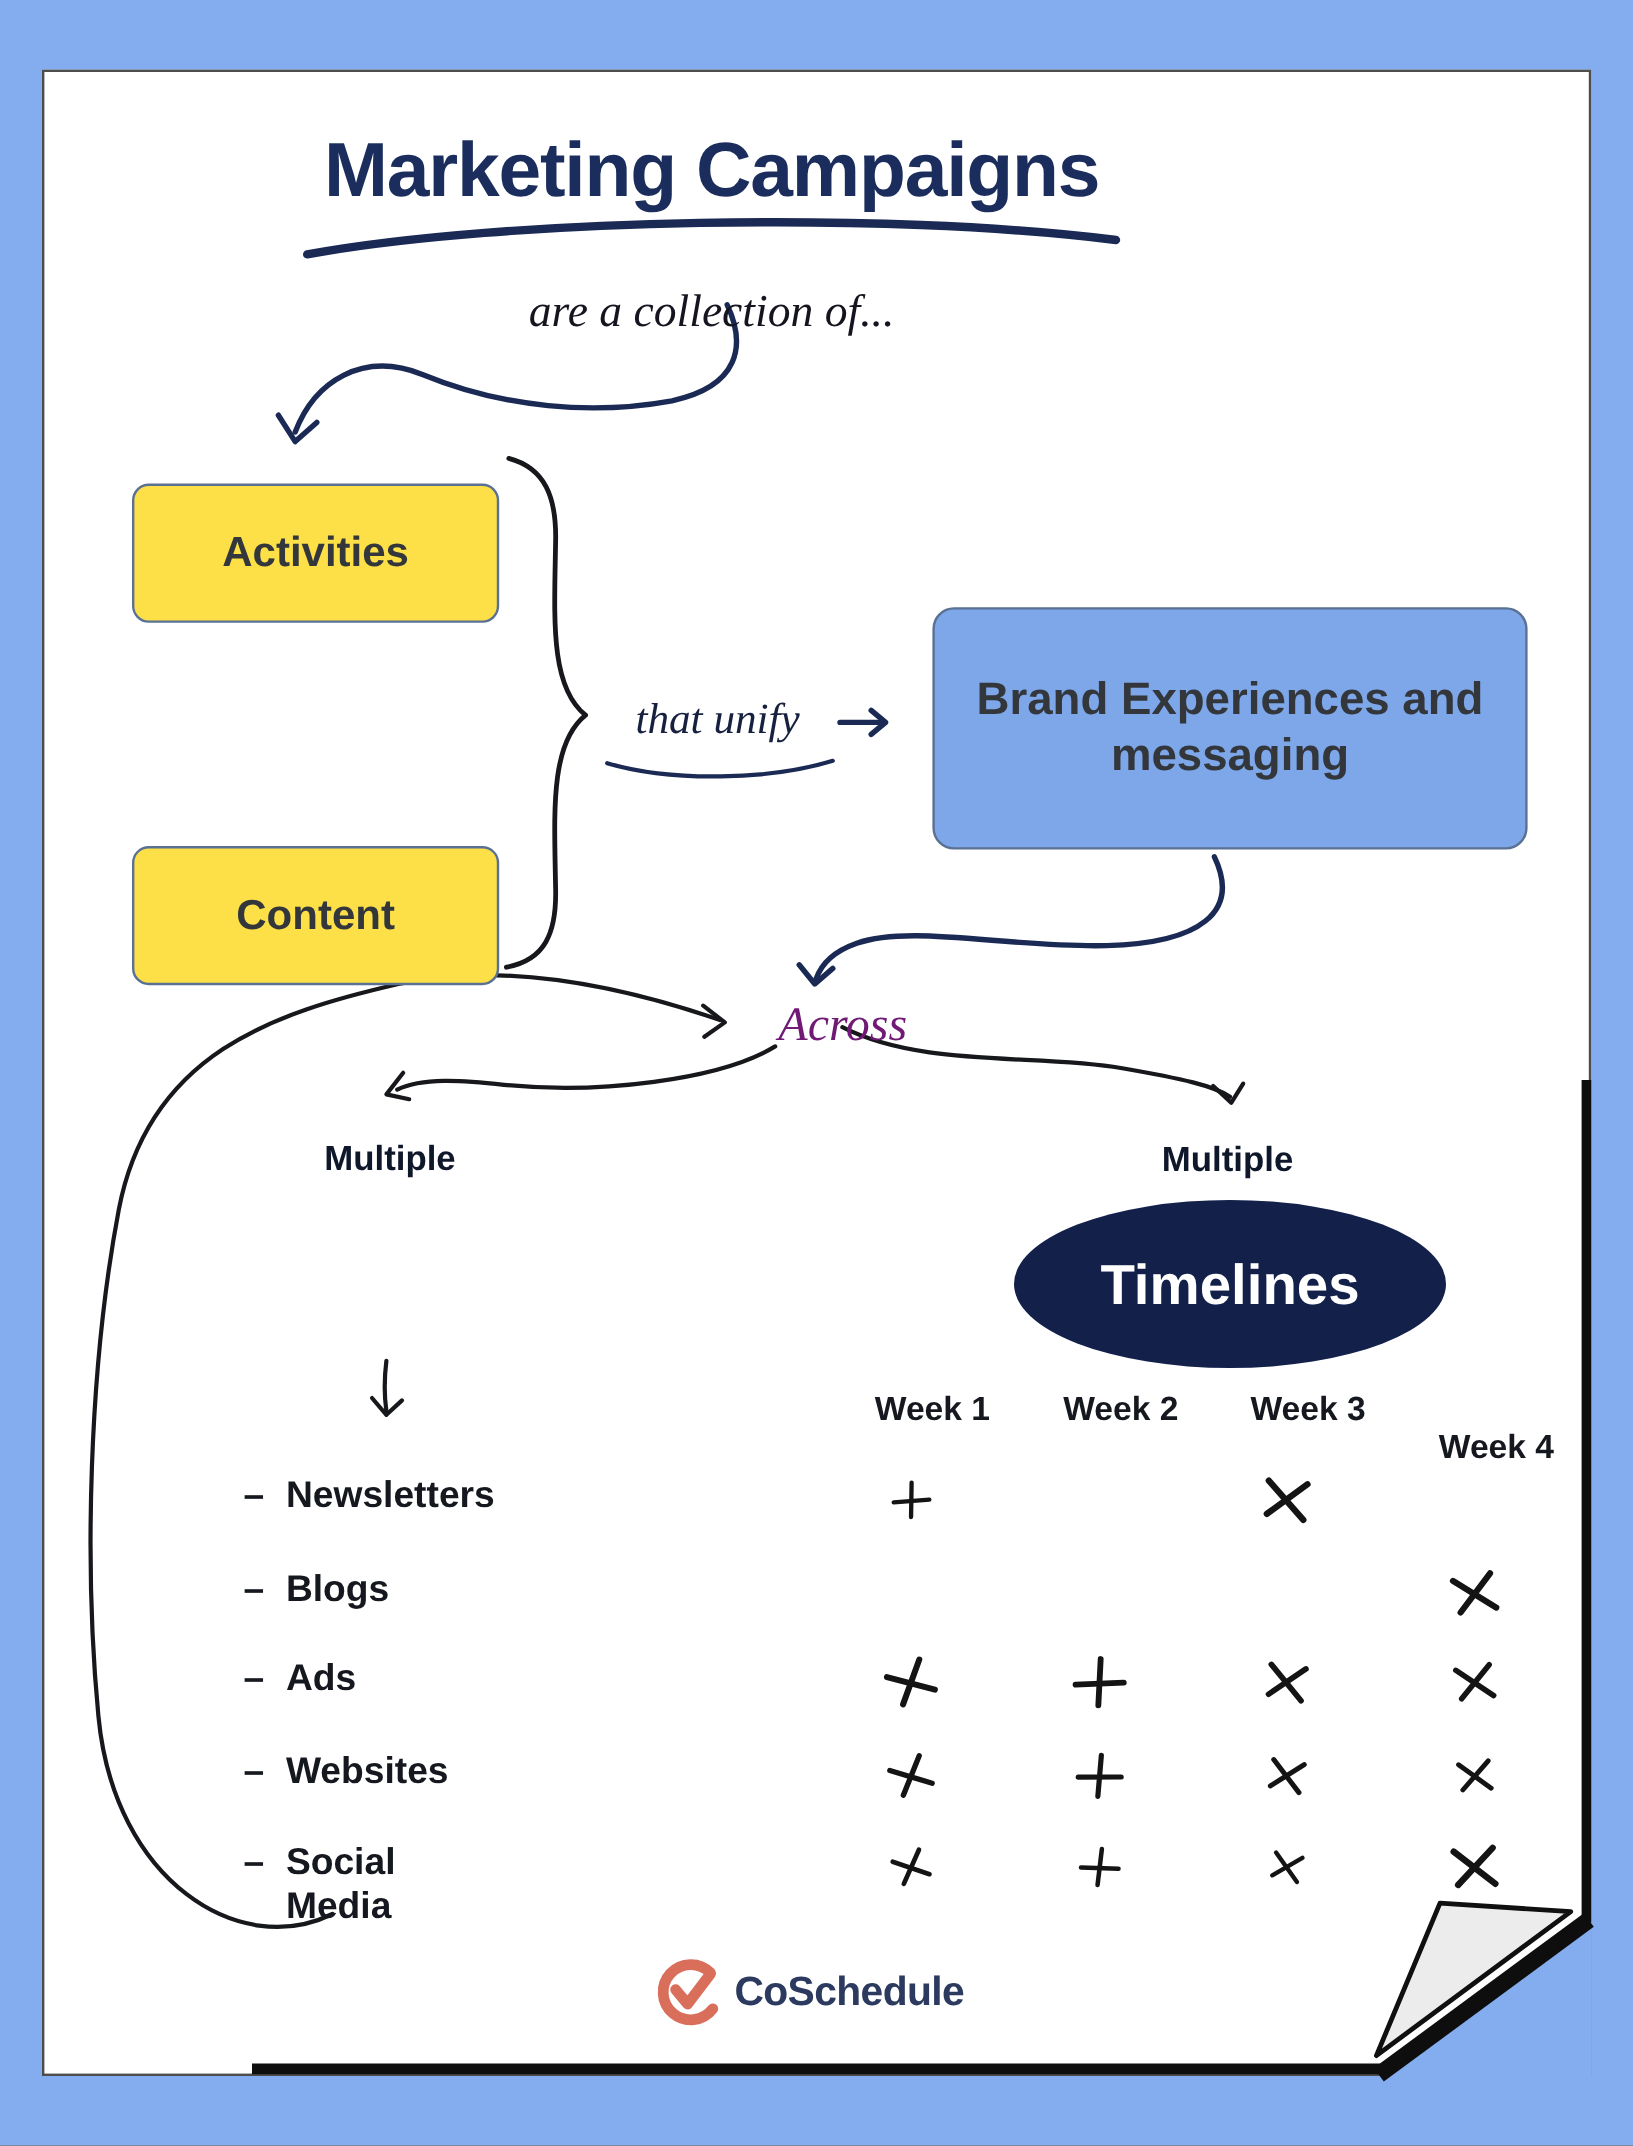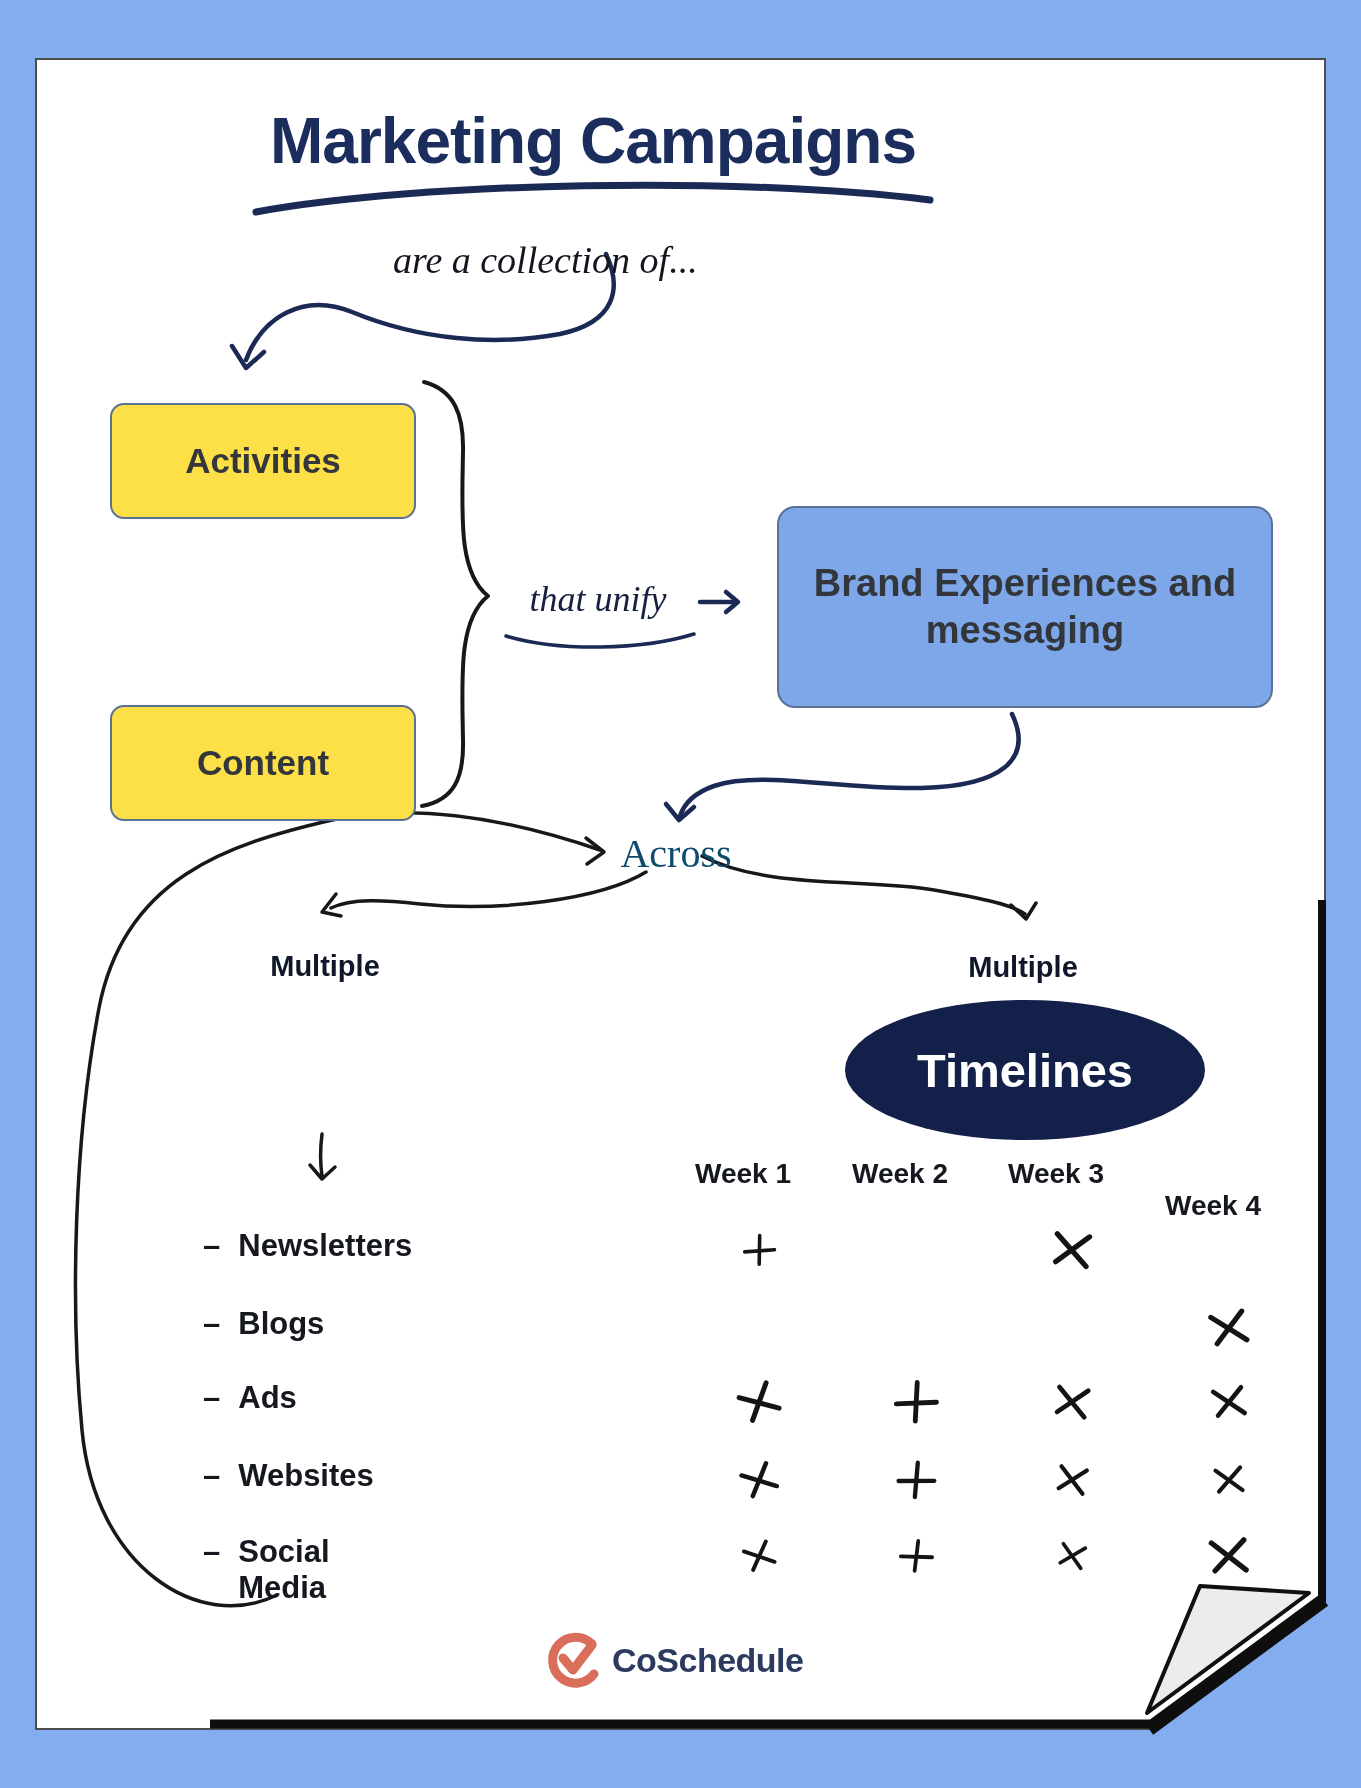--- a/index.html
+++ b/index.html
@@ -7,42 +7,42 @@
           font-family:"Liberation Sans", sans-serif;}
   .abs{position:absolute;}
   #sheet{left:35px;top:58px;width:1291px;height:1672px;background:#ffffff;
          border:2px solid #4d4d4d;box-sizing:border-box;}
   #overlay{left:0;top:0;width:1361px;height:1788px;pointer-events:none;}
   .stroke-navy{stroke:#1b2a55;fill:none;stroke-linecap:round;stroke-linejoin:round;}
   .stroke-ink{stroke:#17181c;fill:none;stroke-linecap:round;stroke-linejoin:round;}
   .xmark path{stroke:#141414;stroke-width:4.5;stroke-linecap:round;fill:none;}
   #title{left:93px;top:104px;width:1000px;text-align:center;font-size:64px;font-weight:700;
          letter-spacing:-1px;color:#1b2d5c;}
-  #subtitle{left:393px;top:238px;width:400px;font-family:"Liberation Serif",serif;
+  #subtitle{left:393px;top:238px;width:400px;text-align:center;font-family:"Liberation Serif",serif;
             font-style:italic;font-size:38px;color:#15151f;}
   .bluebox{width:306px;height:116px;left:110px;background:#fde047;border:2px solid #5a7194;
            border-radius:14px;display:flex;align-items:center;justify-content:center;
            font-size:35px;font-weight:700;color:#33373c;box-sizing:border-box;}
   #box-activities{top:403px;} #box-events{top:557px;} #box-content{top:705px;}
   #that-unify{left:498px;top:578px;width:200px;text-align:center;font-family:"Liberation Serif",serif;
               font-style:italic;font-size:36px;color:#17213f;}
   #brand-box{left:760px;top:506px;width:496px;height:202px;background:#7da7e9;border:2px solid #5a7194;
              border-radius:18px;display:flex;align-items:center;justify-content:center;text-align:center;
              font-size:38px;font-weight:700;color:#33373c;line-height:1.25;box-sizing:border-box;padding:0 30px;margin-left:17px;}
-  #across{left:596px;top:830px;width:160px;text-align:center;font-family:"Liberation Serif",serif;
-          font-size:40px;color:#0c4a6e;}
+  #across{left:596px;top:830px;width:160px;text-align:right;font-family:"Liberation Serif",serif;
+          font-style:italic;font-size:40px;color:#701a75;}
   .multiple{width:160px;text-align:center;font-size:29px;font-weight:700;color:#0f172a;}
   #multiple-left{left:245px;top:950px;} #multiple-right{left:943px;top:951px;}
   .ellipse{background:#13204a;border-radius:50%;display:flex;align-items:center;justify-content:center;
            color:#ffffff;font-size:47px;font-weight:700;}
   #ellipse-programs{left:130px;top:992px;width:376px;height:142px;}
   #ellipse-timelines{left:845px;top:1000px;width:360px;height:140px;}
   .prog-item{position:absolute;left:203px;display:flex;gap:18px;align-items:baseline;
              font-size:31px;font-weight:700;color:#15181e;}
-  .week{position:absolute;top:1158px;width:130px;text-align:left;font-size:28px;font-weight:700;color:#15181e;}
+  .week{position:absolute;top:1158px;width:130px;text-align:right;font-size:28px;font-weight:700;color:#15181e;}
   #logo-text{left:612px;top:1641px;font-size:34px;font-weight:700;color:#2b3a5e;letter-spacing:-0.5px;}
 </style>
 </head>
 <body>
 
 <div id="canvas">
 
   <div id="sheet" class="abs"></div>
 
   <svg id="overlay" class="abs" viewBox="0 0 1361 1788">

